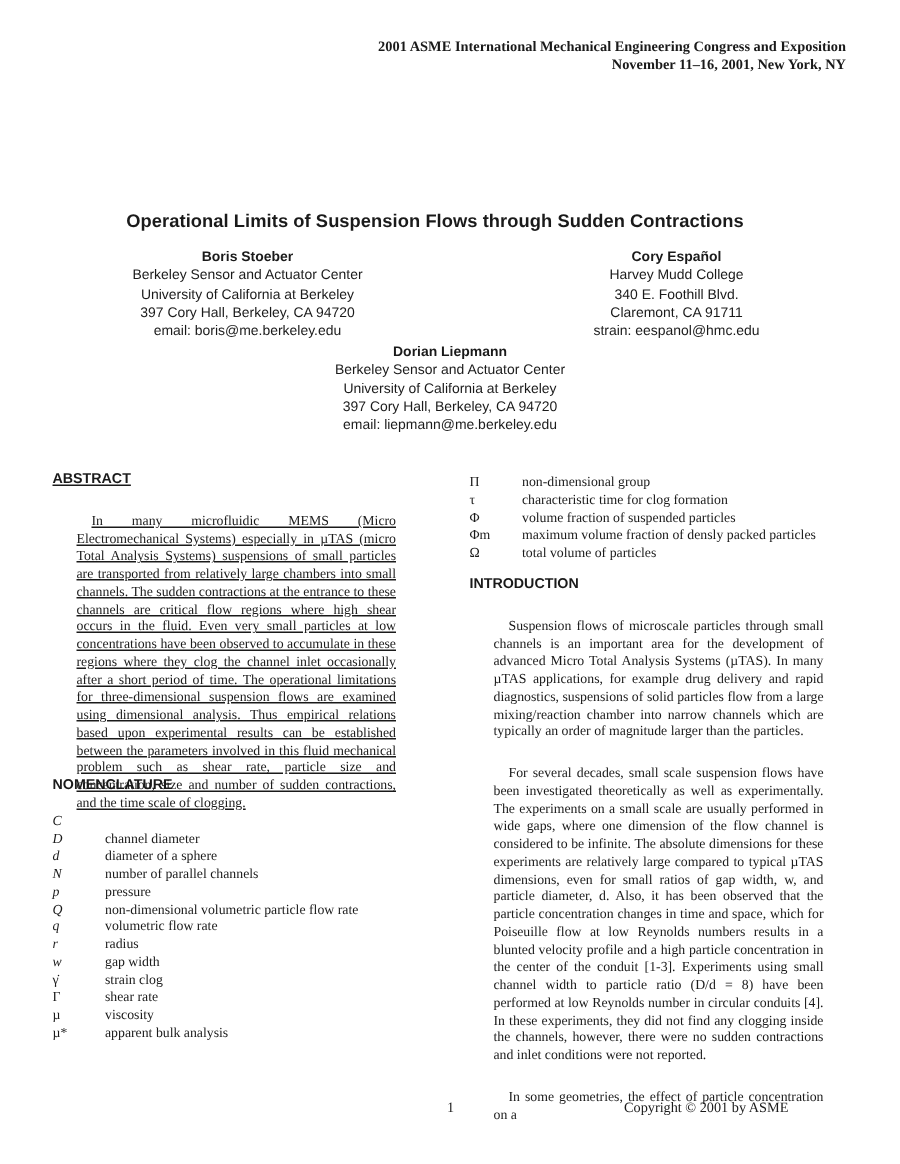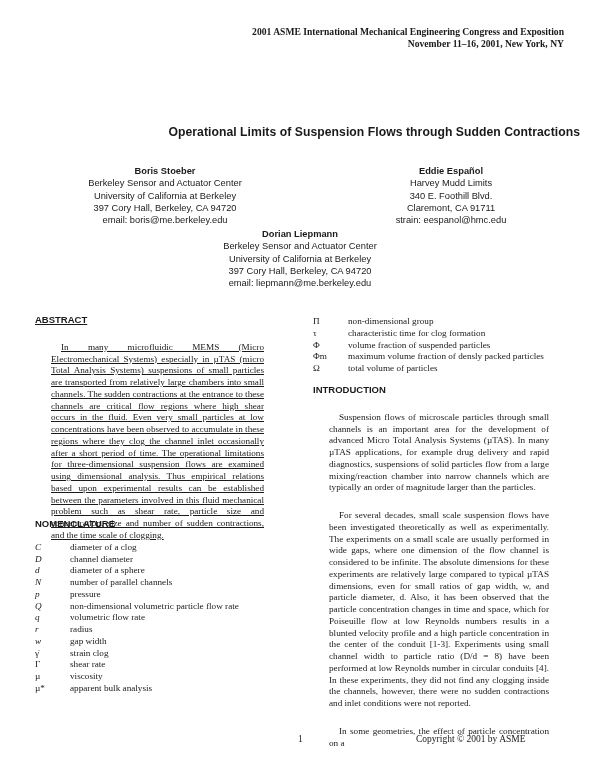--- a/index.html
+++ b/index.html
@@ -1,20 +1,20 @@
 <!DOCTYPE html>
 <html><head>
 <meta charset="utf-8">
 <style>
   html, body { margin: 0; padding: 0; background: #ffffff; }
   body { width: 600px; height: 776px; position: relative; overflow: hidden; color: #1a1a1a; }
 
   .proc { position: absolute; right: 36px; top: 26px; text-align: right; font-family: "Liberation Serif", serif; font-weight: bold; font-size: 9.6px; line-height: 11.5px; }
 
-  .title { position: absolute; left: 0; width: 580px; top: 125px; text-align: right; font-family: "Liberation Sans", sans-serif; font-weight: bold; font-size: 12.2px; letter-spacing: 0.05px; }
+  .title { position: absolute; left: 0; width: 580px; top: 140px; text-align: center; font-family: "Liberation Sans", sans-serif; font-weight: bold; font-size: 12.2px; letter-spacing: 0.05px; }
 
   .author { position: absolute; text-align: center; font-family: "Liberation Sans", sans-serif; font-size: 9.3px; line-height: 12.3px; }
   .author .name { font-weight: bold; }
   .a1 { left: 60px; width: 210px; top: 165px; }
   .a2 { left: 346px; width: 210px; top: 165px; }
   .a3 { left: 195px; width: 210px; top: 228px; }
 
   .h { font-family: "Liberation Sans", sans-serif; font-weight: bold; font-size: 9.5px; margin: 0; }
 
   .col { position: absolute; font-family: "Liberation Serif", serif; font-size: 9.2px; line-height: 11.75px; text-align: justify; }
@@ -43,22 +43,22 @@
 
 <div class="author a1">
   <div class="name">Boris Stoeber</div>
   <div>Berkeley Sensor and Actuator Center</div>
   <div>University of California at Berkeley</div>
   <div>397 Cory Hall, Berkeley, CA 94720</div>
   <div>email: boris@me.berkeley.edu</div>
 </div>
 
 <div class="author a2">
-  <div class="name">Eddie Español</div>
-  <div>Harvey Mudd Limits</div>
+  <div class="name">Cory Español</div>
+  <div>Harvey Mudd College</div>
   <div>340 E. Foothill Blvd.</div>
   <div>Claremont, CA 91711</div>
   <div>strain: eespanol@hmc.edu</div>
 </div>
 
 <div class="author a3">
   <div class="name">Dorian Liepmann</div>
   <div>Berkeley Sensor and Actuator Center</div>
   <div>University of California at Berkeley</div>
   <div>397 Cory Hall, Berkeley, CA 94720</div>
@@ -68,21 +68,20 @@
 <div class="col left" style="top:314px;text-decoration:underline;">
   <h3 class="h" style="margin-bottom:3px;">ABSTRACT</h3>
   <p class="para">In many microfluidic MEMS (Micro Electromechanical Systems) especially in µTAS (micro Total Analysis Systems) suspensions of small particles are transported from relatively large chambers into small channels. The sudden contractions at the entrance to these channels are critical flow regions where high shear occurs in the fluid. Even very small particles at low concentrations have been observed to accumulate in these regions where they clog the channel inlet occasionally after a short period of time. The operational limitations for three-dimensional suspension flows are examined using dimensional analysis. Thus empirical relations based upon experimental results can be established between the parameters involved in this fluid mechanical problem such as shear rate, particle size and concentration, size and number of sudden contractions, and the time scale of clogging.</p>
 </div>
 
 <div class="col left" style="top:518px;">
   <h3 class="h" style="margin-bottom:12px;">NOMENCLATURE</h3>
   <div>
     <div class="nom-row">
         <span class="nom-sym">C</span>
-        <span class="nom-def">diameter of a clog</span>
       </div>
     <div class="nom-row">
         <span class="nom-sym">D</span>
         <span class="nom-def">channel diameter</span>
       </div>
     <div class="nom-row">
         <span class="nom-sym">d</span>
         <span class="nom-def">diameter of a sphere</span>
       </div>
     <div class="nom-row">

